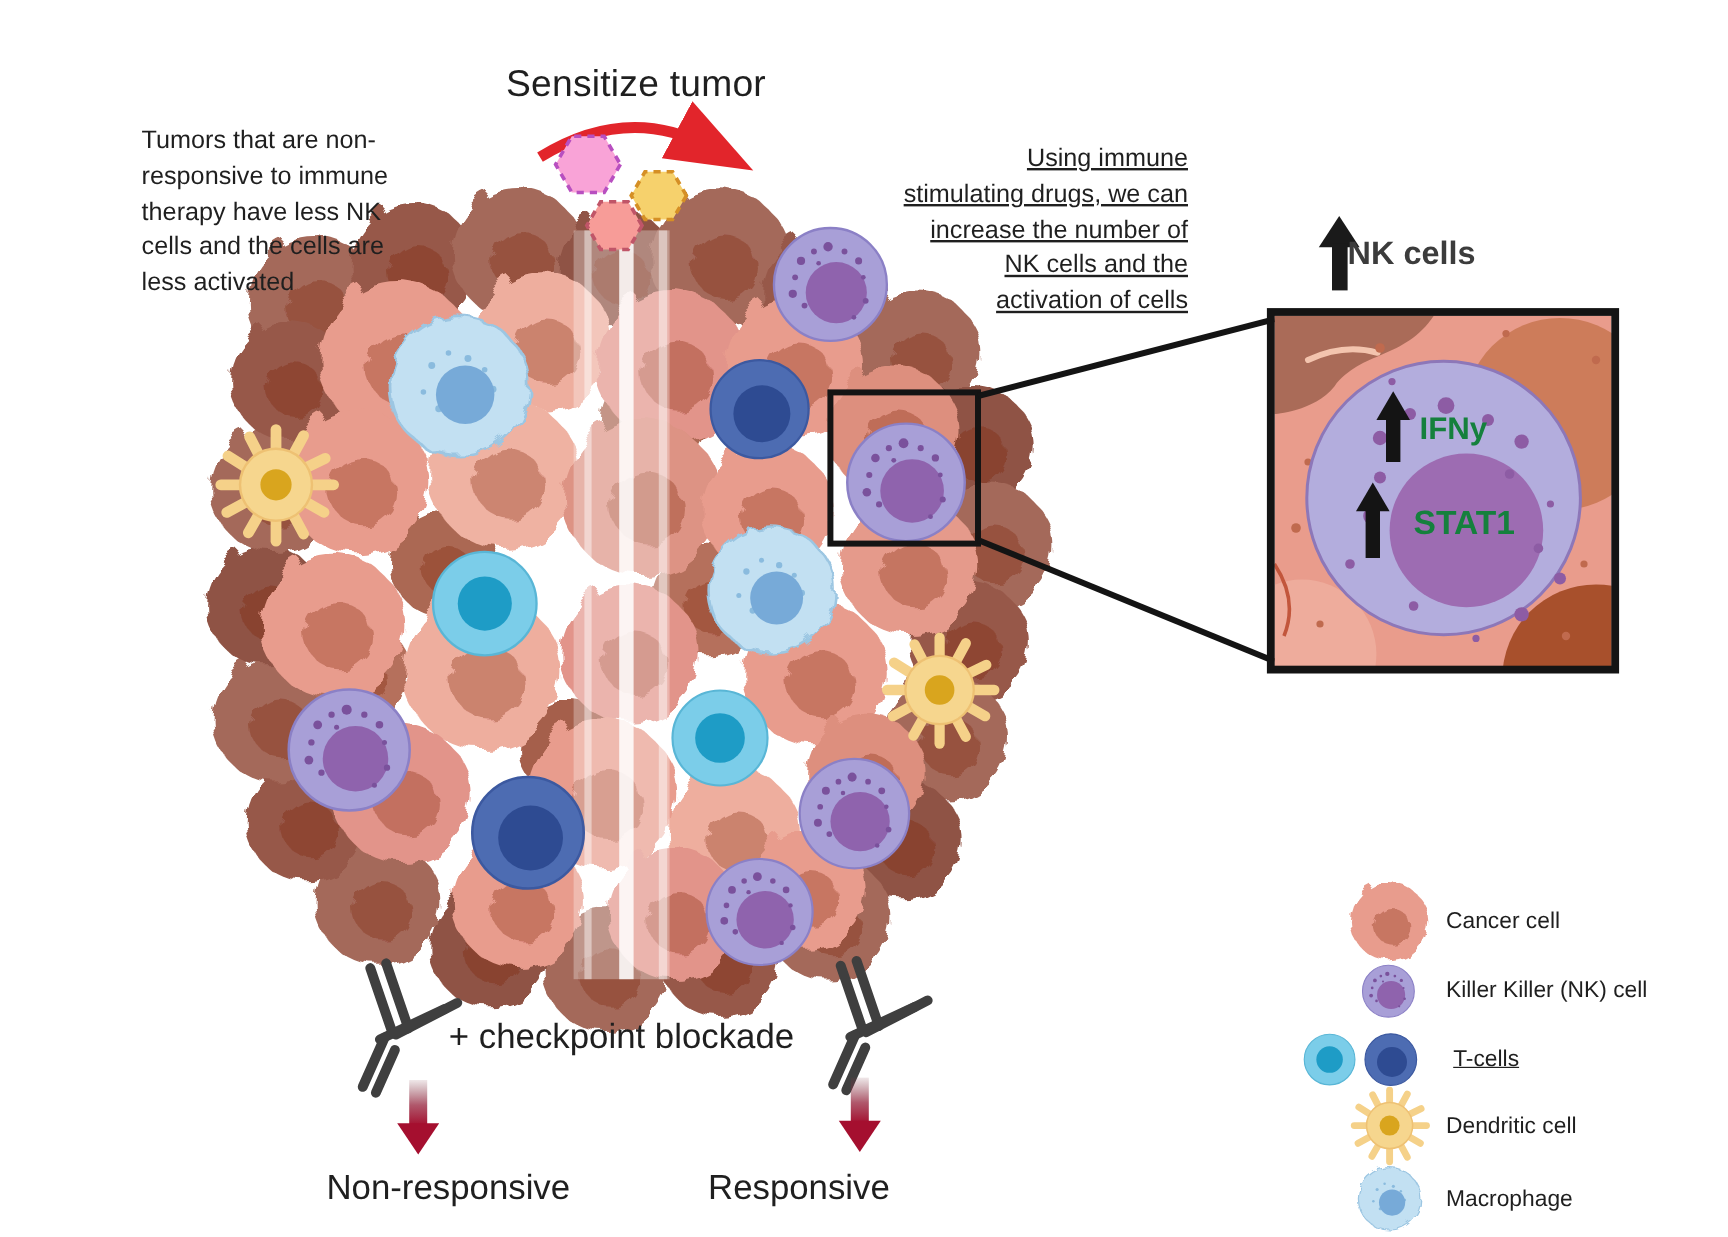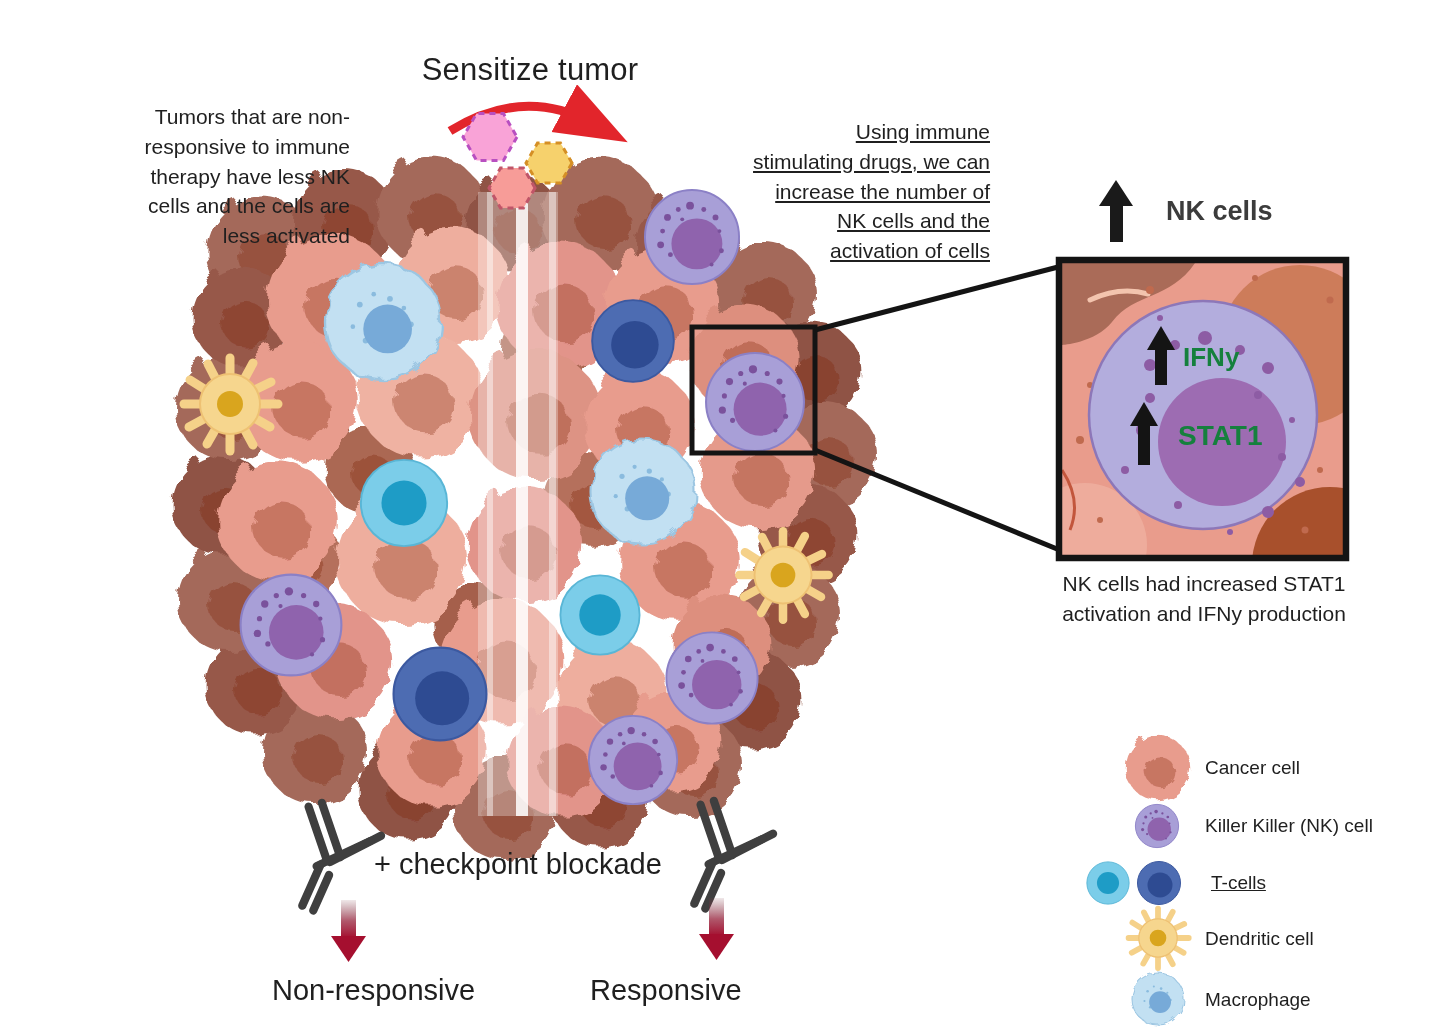--- a/index.html
+++ b/index.html
@@ -289,31 +289,30 @@
     <use href="#g-nk" transform="translate(1157,826) scale(0.45)"></use>
     <use href="#g-tc" transform="translate(1108,883) scale(0.48)"></use>
     <use href="#g-td" transform="translate(1159,883) scale(0.50)"></use>
     <use href="#g-den" transform="translate(1158,938) scale(0.64)"></use>
     <use href="#g-mac" transform="translate(1158,999) scale(0.52)"></use>
   </g>
 </svg>
 
 <div class="txt title" style="left:410px;top:52px;width:240px;text-align:center;">Sensitize tumor</div>
 
-<div class="txt note" style="left:118px;top:102px;width:232px;text-align:right;">Tumors that are non-responsive to immune therapy have less NK cells and the cells are less activated</div>
+<div class="txt note" style="left:118px;top:102px;width:232px;text-align:left;">Tumors that are non-responsive to immune therapy have less NK cells and the cells are less activated</div>
 
 <div class="txt note" style="left:750px;top:117px;width:240px;text-align:right;text-decoration:underline;">Using immune stimulating drugs, we can increase the number of NK cells and the activation of cells</div>
 
-<div class="txt bold-label" style="left:1166px;top:196px;text-align:right;">NK cells</div>
+<div class="txt bold-label" style="left:1123px;top:196px;text-align:right;">NK cells</div>
 
 <div class="txt inset-label" style="left:1183px;top:342px;font-size:26px;">IFNy</div>
 
 <div class="txt inset-label" style="left:1178px;top:420px;font-size:28px;">STAT1</div>
 
-<div class="txt note" style="left:1048px;top:569px;width:312px;text-align:center;">NK cells had increased STAT1 activation and IFNy production</div>
 
 <div class="txt big" style="left:374px;top:848px;">+ checkpoint blockade</div>
 
 
 <div class="txt big" style="left:272px;top:974px;">Non-responsive</div>
 
 <div class="txt big" style="left:590px;top:974px;">Responsive</div>
 
 <div class="txt legend-label" style="left:1205px;top:757px;">Cancer cell</div>
 <div class="txt legend-label" style="left:1205px;top:815px;">Killer Killer (NK) cell</div>

